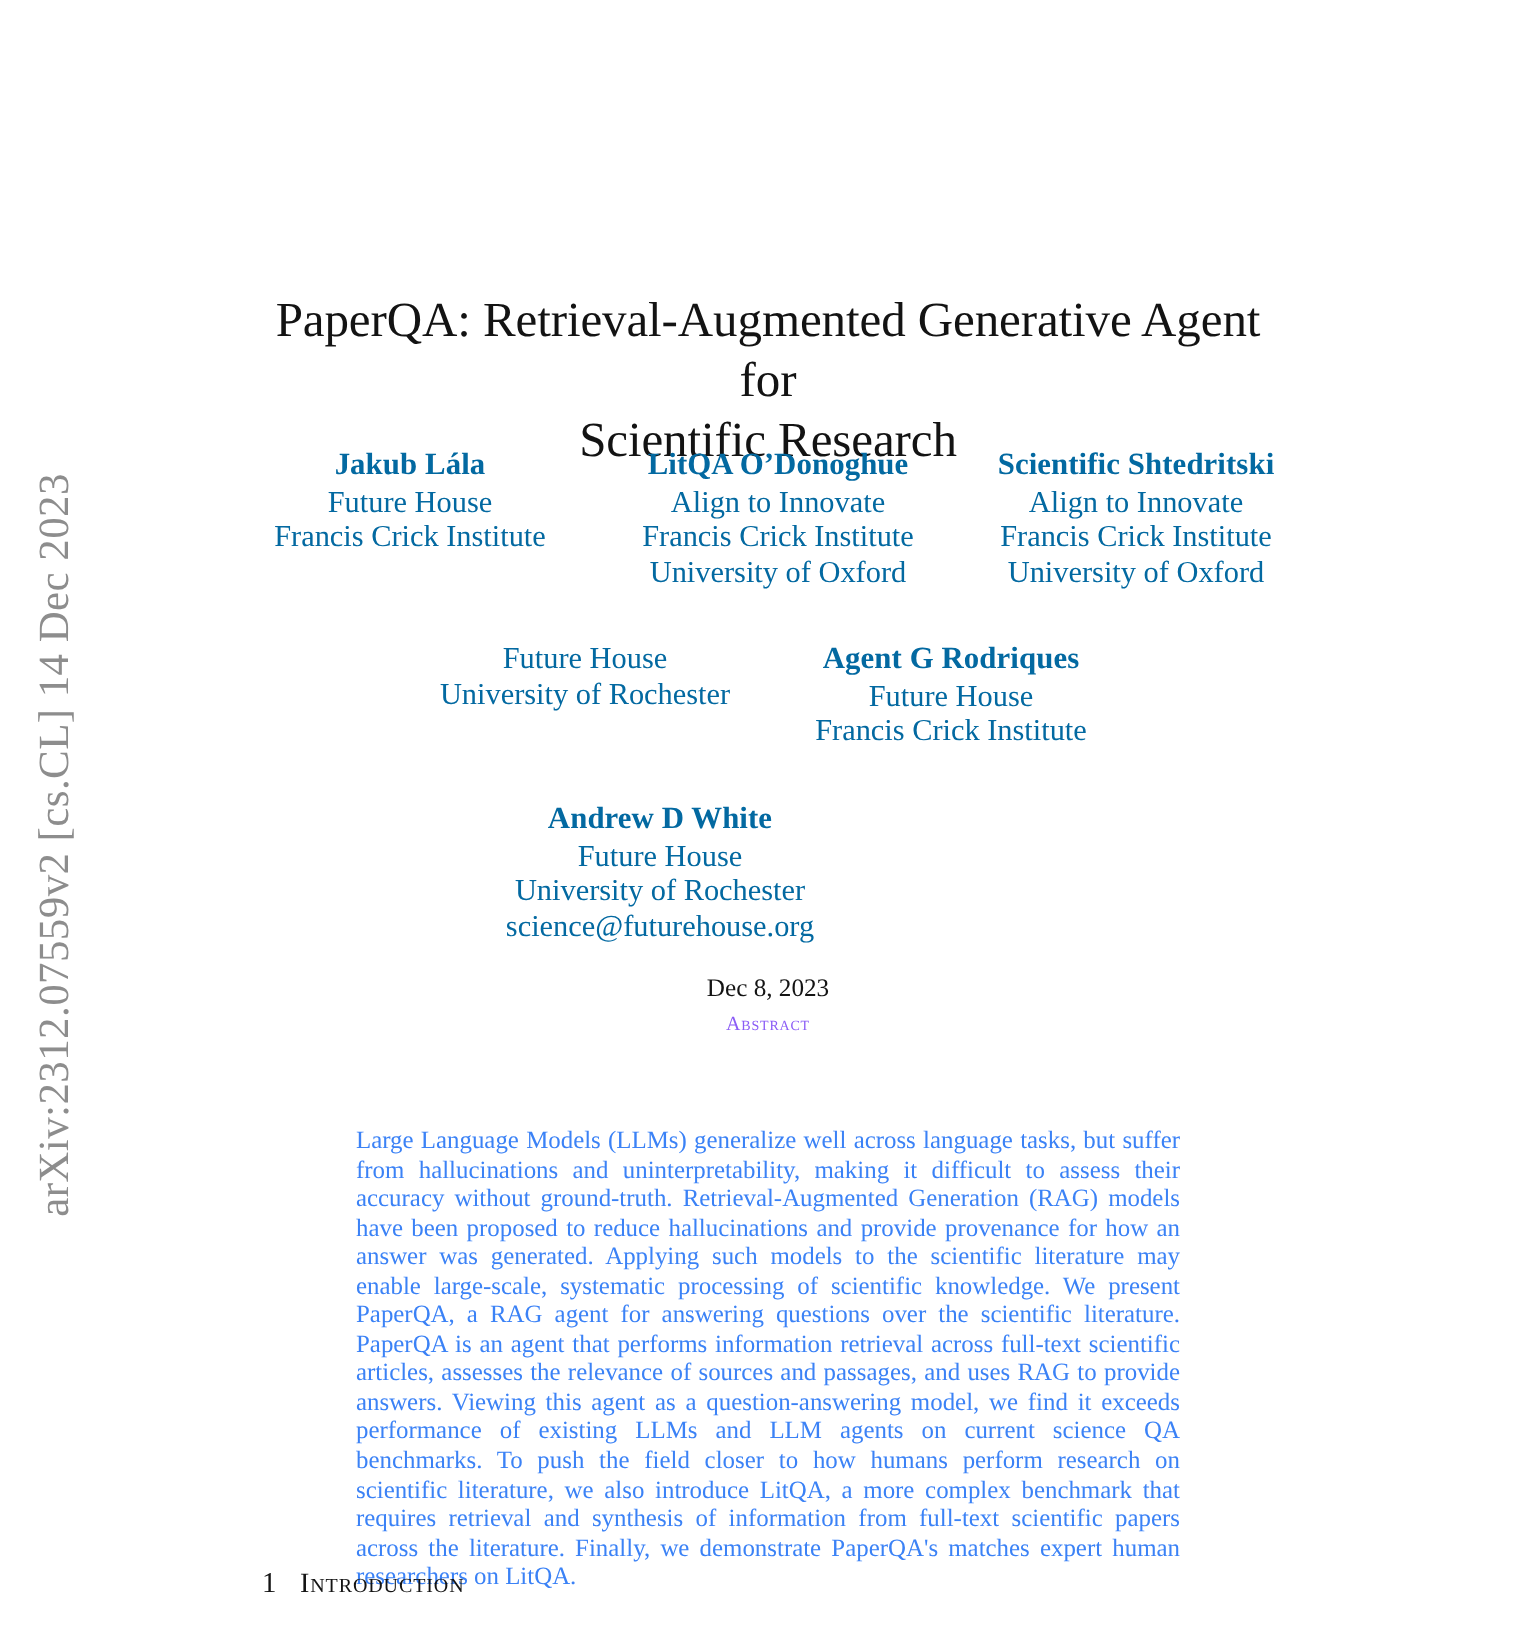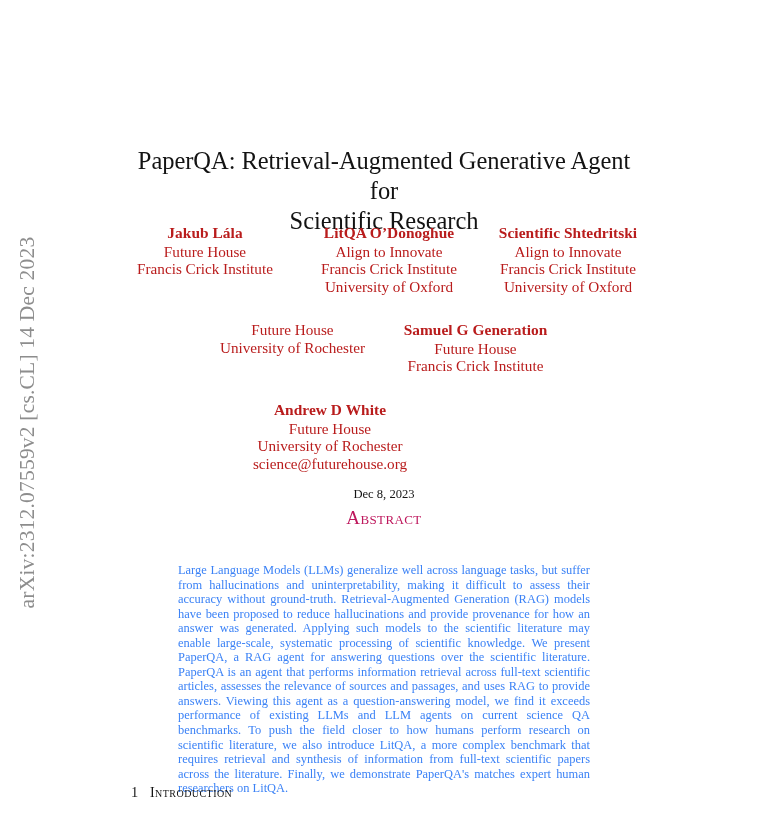--- a/index.html
+++ b/index.html
@@ -61,21 +61,21 @@
   }
   .author-row {
     display: flex;
     justify-content: center;
     align-items: flex-start;
   }
   .author-col {
     text-align: center;
     font-size: 15.2px;
     line-height: 17.6px;
-    color: #b91c1c;
+    color: #0369a1;
   }
   .author-name {
     font-weight: bold;
     font-size: 15.4px;
     letter-spacing: 0.05px;
     margin-bottom: 1px;
   }
   .author-aff {
     font-weight: normal;
   }
@@ -100,24 +100,24 @@
     text-align: center;
     font-size: 12.6px;
     color: #141414;
   }
   .abstract-heading {
     position: absolute;
     top: 507px;
     left: 0;
     width: 768px;
     text-align: center;
-    font-size: 19px;
+    font-size: 10px;
     font-variant: small-caps;
     letter-spacing: 0.4px;
-    color: #be185d;
+    color: #8b5cf6;
   }
 
   
   .abstract-body {
     position: absolute;
     top: 563px;
     left: 178px;
     width: 412px;
     font-size: 12.45px;
     line-height: 14.55px;
@@ -180,21 +180,21 @@
       <div class="author-aff">University of Oxford</div>
     </div>
   </div>
 
   <div class="author-row" id="author-row-2">
     <div class="author-col">
       <div class="author-aff">Future House</div>
       <div class="author-aff">University of Rochester</div>
     </div>
     <div class="author-col">
-      <div class="author-name">Samuel G Generation</div>
+      <div class="author-name">Agent G Rodriques</div>
       <div class="author-aff">Future House</div>
       <div class="author-aff">Francis Crick Institute</div>
     </div>
   </div>
 
   <div class="author-row" id="author-row-3">
     <div class="author-col">
       <div class="author-name">Andrew D White</div>
       <div class="author-aff">Future House</div>
       <div class="author-aff">University of Rochester</div>

